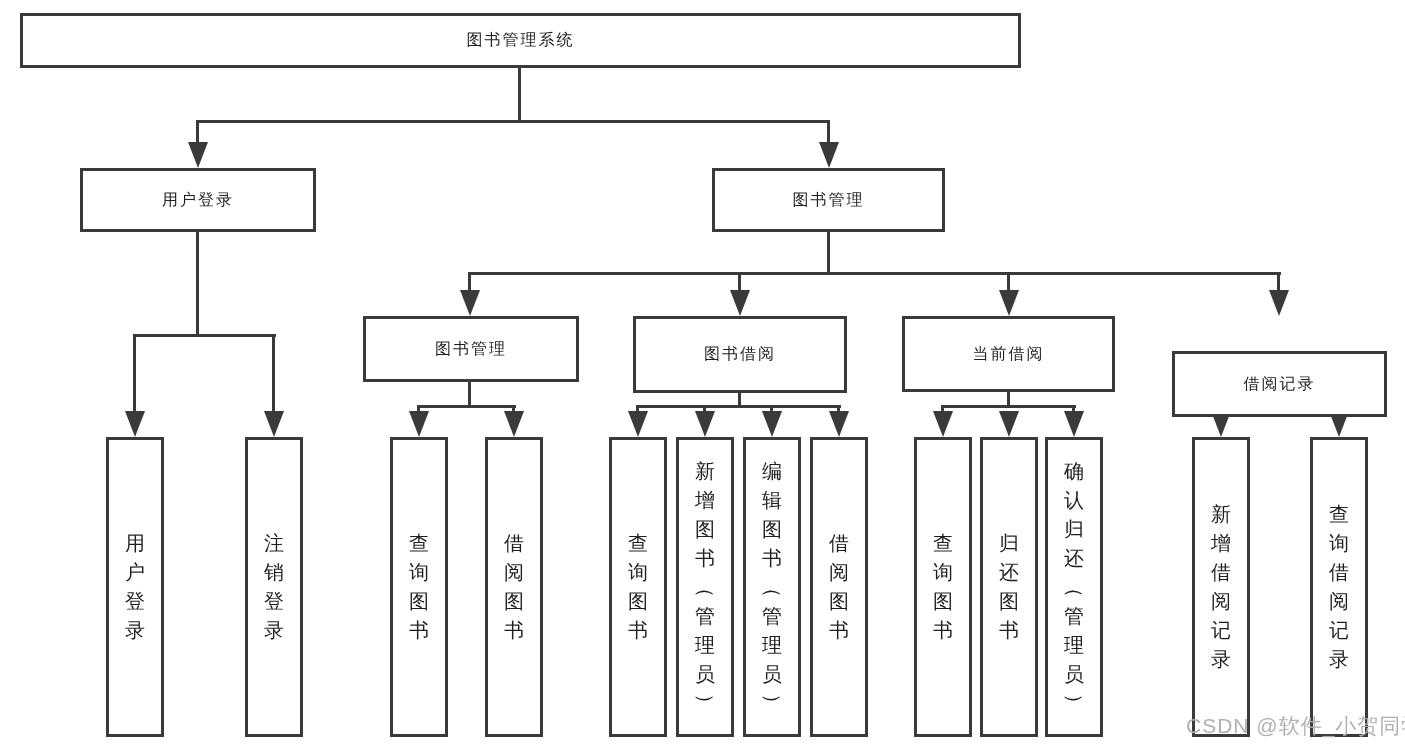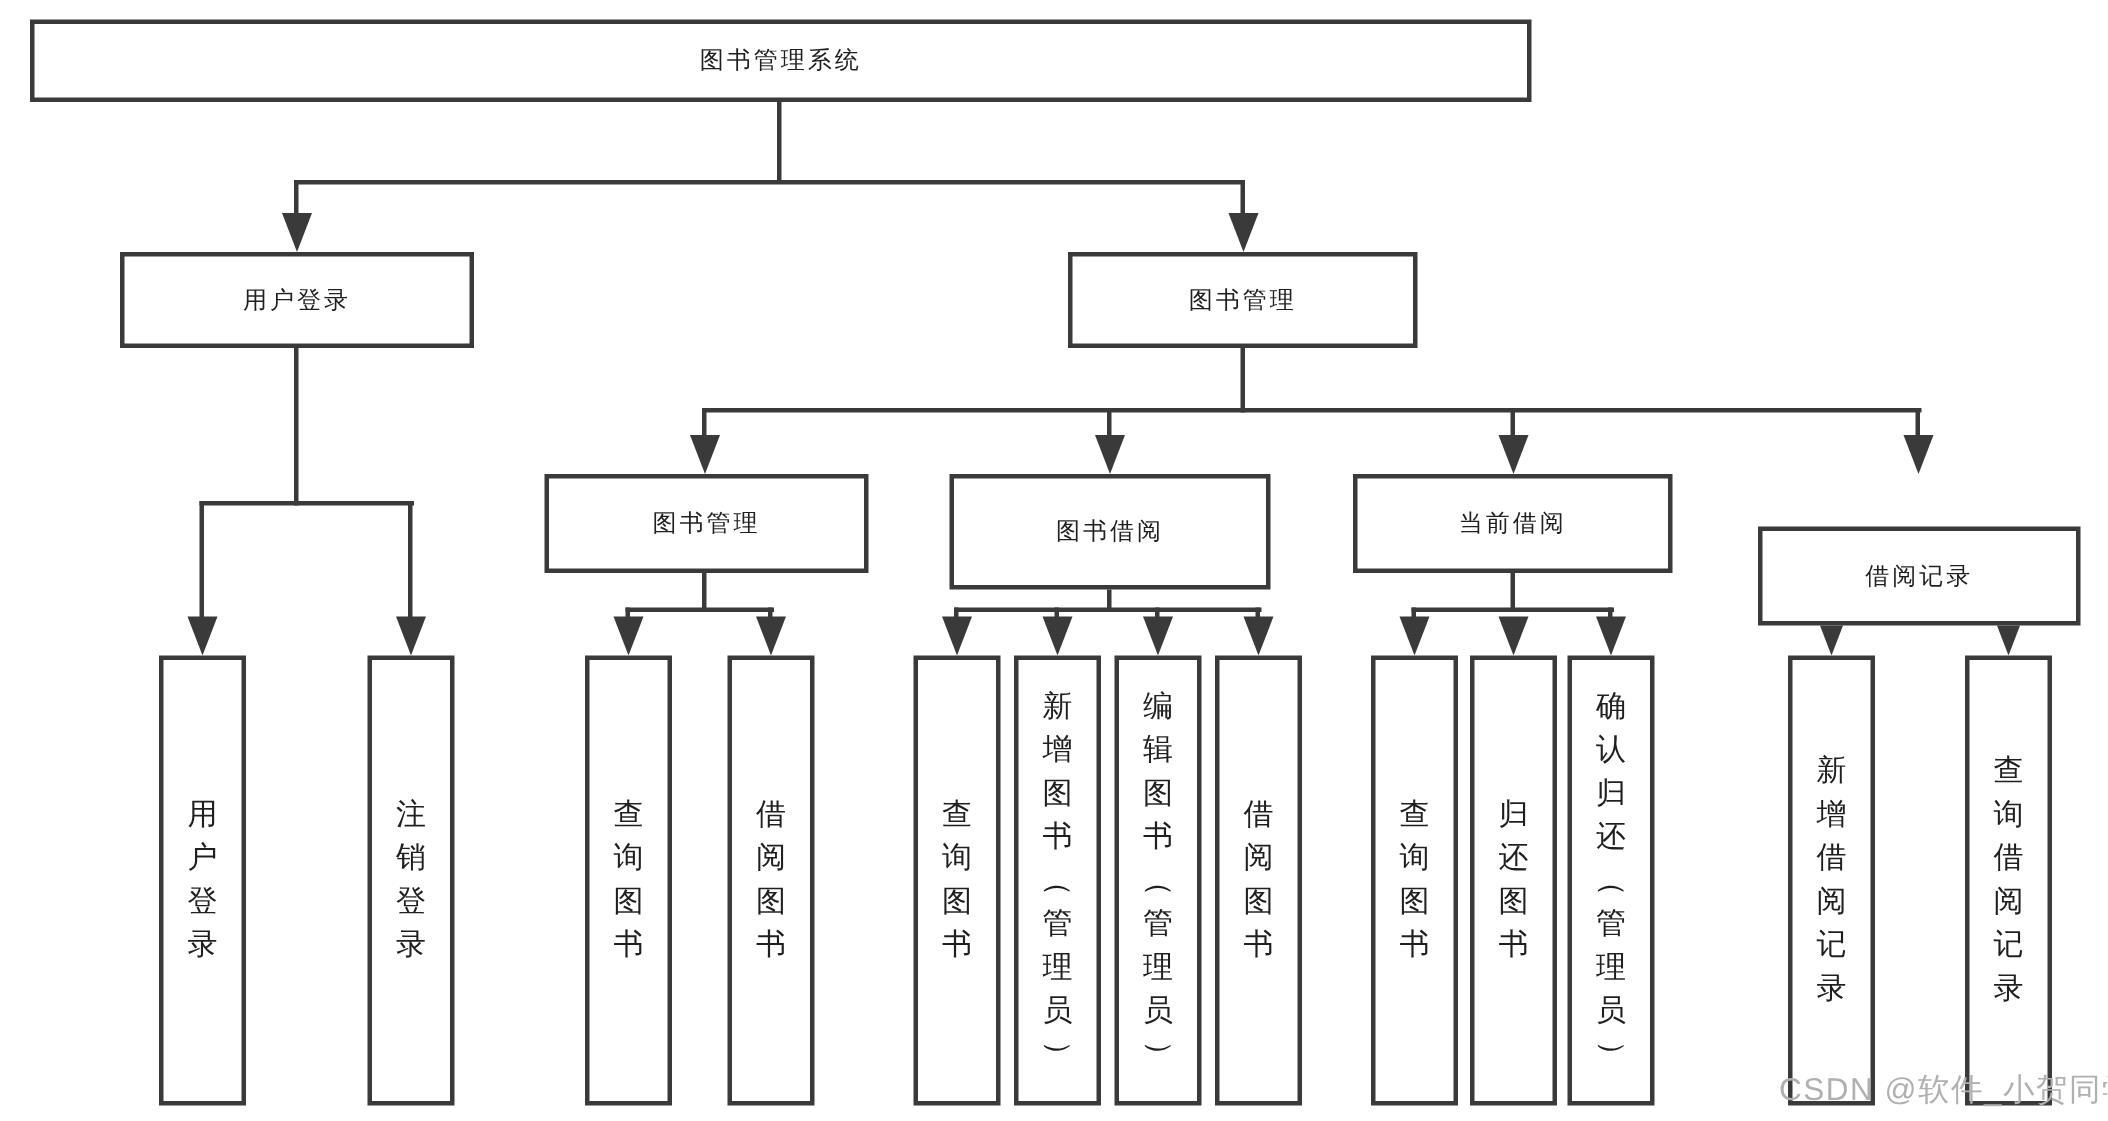--- a/index.html
+++ b/index.html
@@ -64,21 +64,21 @@
   <div class="vl" style="left:738px;top:272px;height:20px;"></div>
   <div class="vl" style="left:1007px;top:272px;height:20px;"></div>
   <div class="vl" style="left:1277px;top:272px;height:20px;"></div>
   <div class="arrow" style="left:460px;top:290px;"></div>
   <div class="arrow" style="left:730px;top:290px;"></div>
   <div class="arrow" style="left:999px;top:290px;"></div>
   <div class="arrow" style="left:1269px;top:290px;"></div>
 
   <div class="box h" style="left:363px;top:316px;width:216px;height:66px;">图书管理</div>
   <div class="box h" style="left:633px;top:316px;width:214px;height:77px;">图书借阅</div>
-  <div class="box h" style="left:902px;top:316px;width:213px;height:66px;">当前借阅</div>
+  <div class="box h" style="left:902px;top:316px;width:213px;height:76px;">当前借阅</div>
   <div class="box h" style="left:1172px;top:316px;width:215px;height:66px;margin-top:35px;">借阅记录</div>
 
   <div class="vl" style="left:468px;top:382px;height:26px;"></div>
   <div class="hl" style="left:417px;top:405px;width:99px;"></div>
   <div class="vl" style="left:417px;top:405px;height:9px;"></div>
   <div class="vl" style="left:512px;top:405px;height:9px;"></div>
   <div class="arrow" style="left:409px;top:411px;"></div>
   <div class="arrow" style="left:504px;top:411px;"></div>
 
   <div class="vl" style="left:738px;top:382px;height:26px;"></div>

